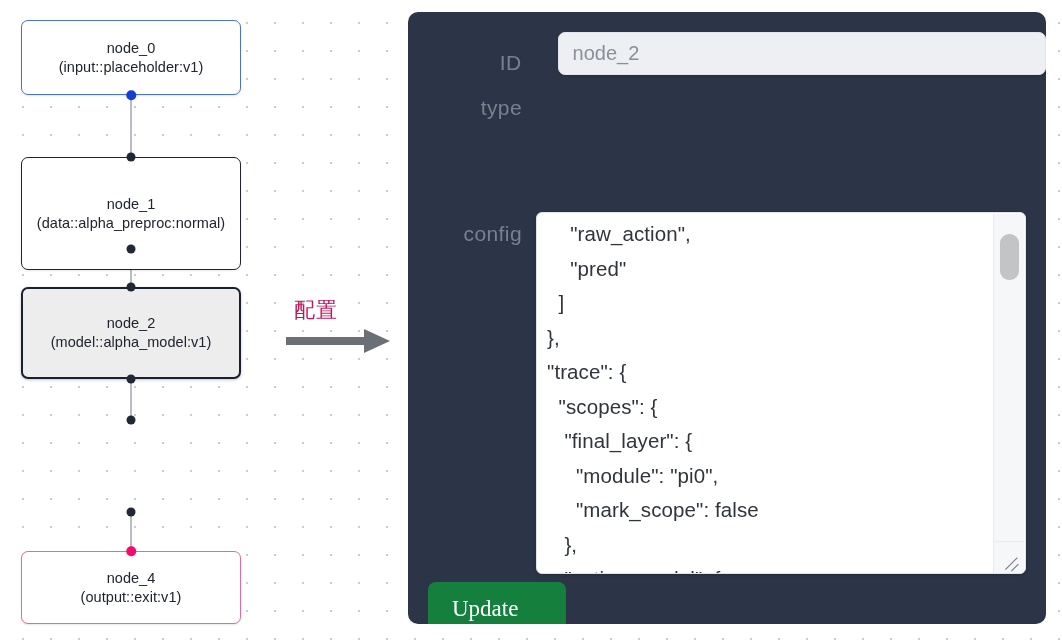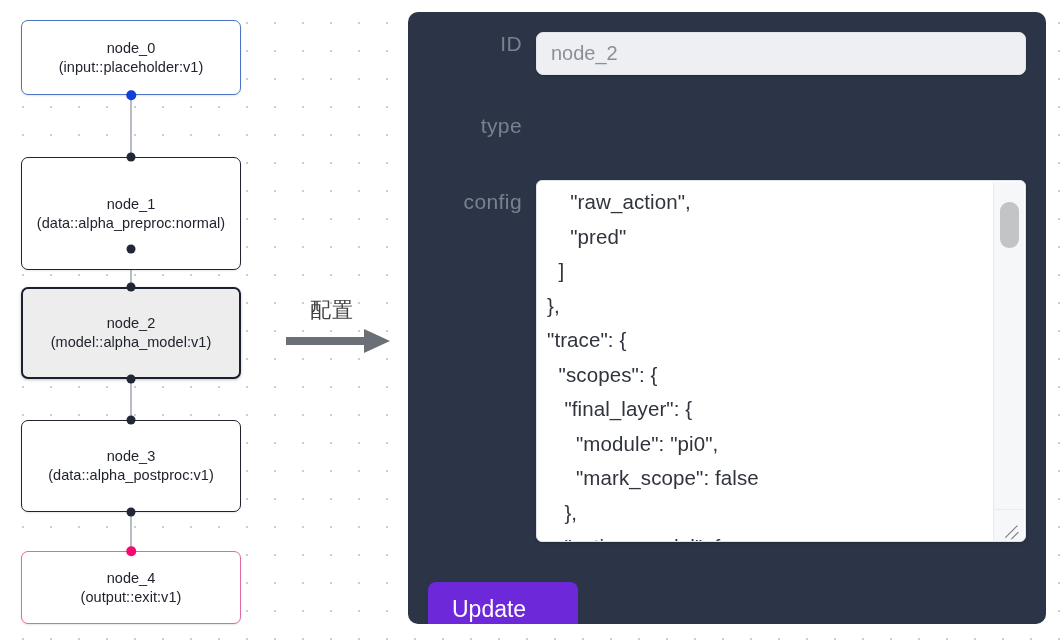--- a/index.html
+++ b/index.html
@@ -54,36 +54,36 @@
     width:9px;height:9px;border-radius:50%;
     background:#222736;
     transform:translate(-50%,-50%);
   }
   .handle.blue{background:#1140d8;width:9.5px;height:9.5px;}
   .handle.pink{background:#f50a72;width:9.5px;height:9.5px;}
 
   
   .arrow-wrap{position:absolute;left:286px;top:296px;width:110px;height:64px;}
   .arrow-label{
-    position:absolute;left:24px;top:0;
-    font-size:21px;color:#404040;letter-spacing:1px;
+    position:absolute;left:8px;top:0;
+    font-size:21px;color:#be185d;letter-spacing:1px;
     font-family:"DejaVu Sans","Liberation Sans",sans-serif;
   }
   .arrow-svg{position:absolute;left:0;top:32px;}
 
   
   .panel{
     position:absolute;left:408px;top:12px;width:638px;height:612px;
     background:#2c3547;
     border-radius:10px;
     box-sizing:border-box;
     overflow:hidden;
   }
   .field-row{
-    position:absolute;left:0;display:flex;align-items:flex-start;width:100%;
+    position:absolute;left:0;display:flex;align-items:flex-end;width:100%;gap:22px;
   }
   .field-label{
     width:128px;text-align:right;
     color:#79818f;
     font-size:21px;
     letter-spacing:0.4px;
     padding-right:14px;box-sizing:border-box;
     font-family:"Liberation Sans","DejaVu Sans",sans-serif;
   }
   .text-input{
@@ -93,21 +93,21 @@
     border:1px solid #e2e5eb;
     border-radius:7px;
     color:#8a8f99;
     font-size:20px;
     padding:0 14px;
     display:flex;align-items:center;
     font-family:"Liberation Sans","DejaVu Sans",sans-serif;
     box-shadow:0 1px 2px rgba(0,0,0,0.18);
   }
 
-  .config-row{position:absolute;left:0;top:168px;display:flex;align-items:flex-start;}
+  .config-row{position:absolute;left:0;top:200px;display:flex;align-items:flex-start;}
   .config-label{
     width:128px;text-align:right;padding-right:14px;box-sizing:border-box;
     color:#79818f;font-size:21px;line-height:44px;letter-spacing:0.4px;
   }
   .textarea{
     position:relative;box-sizing:border-box;
     width:490px;height:362px;
     background:#ffffff;
     border:1px solid #dfe2e8;
     border-radius:6px;
@@ -140,26 +140,26 @@
   }
   .ta-resize:before,.ta-resize:after{
     content:"";position:absolute;background:#6f737a;height:1.4px;
     transform:rotate(-45deg);transform-origin:center;
   }
   .ta-resize:before{width:17px;right:4px;bottom:8px;}
   .ta-resize:after{width:10px;right:4px;bottom:4px;}
 
   .update-btn{
     position:absolute;left:20px;top:570px;
-    width:150px;height:54px;
-    background:#6d28d9;
+    width:138px;height:54px;
+    background:#15803d;
     border:none;border-radius:8px 8px 0 0;
     color:#ffffff;
     font-size:23px;
-    font-family:Liberation Sans, sans-serif;
+    font-family:Liberation Serif, serif;
     display:flex;align-items:center;justify-content:flex-start;
     padding-left:24px;box-sizing:border-box;
     cursor:pointer;
   }
 </style>
 </head>
 <body>
 
 <div id="app">
 
@@ -183,24 +183,20 @@
     <div class="handle" style="left:131px;top:157px;"></div>
     <div class="handle" style="left:131px;top:249px;"></div>
 
     <div class="node selected" style="left:21px;top:287px;width:220px;height:92px;">
       <span class="lbl">node_2
 (model::alpha_model:v1)</span>
     </div>
     <div class="handle" style="left:131px;top:287px;"></div>
     <div class="handle" style="left:131px;top:379px;"></div>
 
-    <div class="node" style="left:21px;top:420px;width:220px;height:92px;">
-      <span class="lbl">node_3
-(data::alpha_postproc:v1)</span>
-    </div>
     <div class="handle" style="left:131px;top:420px;"></div>
     <div class="handle" style="left:131px;top:512px;"></div>
 
     <div class="node output" style="left:21px;top:551px;width:220px;height:73px;text-align:center;">
       <span class="lbl">node_4
 (output::exit:v1)</span>
     </div>
     <div class="handle pink" style="left:131px;top:551px;"></div>
   </div>
 
@@ -211,21 +207,21 @@
     </svg>
   </div>
 
   <div class="panel">
 
     <div class="field-row" style="top:20px;">
       <div class="field-label">ID</div>
       <div class="text-input">node_2</div>
     </div>
 
-    <div class="field-row" style="top:102px;">
+    <div class="field-row" style="top:84px;">
       <div class="field-label">type</div>
     </div>
 
     <div class="config-row">
       <div class="config-label">config</div>
       <div class="textarea">
         <div class="ta-code">    "raw_action",
     "pred"
   ]
 },

